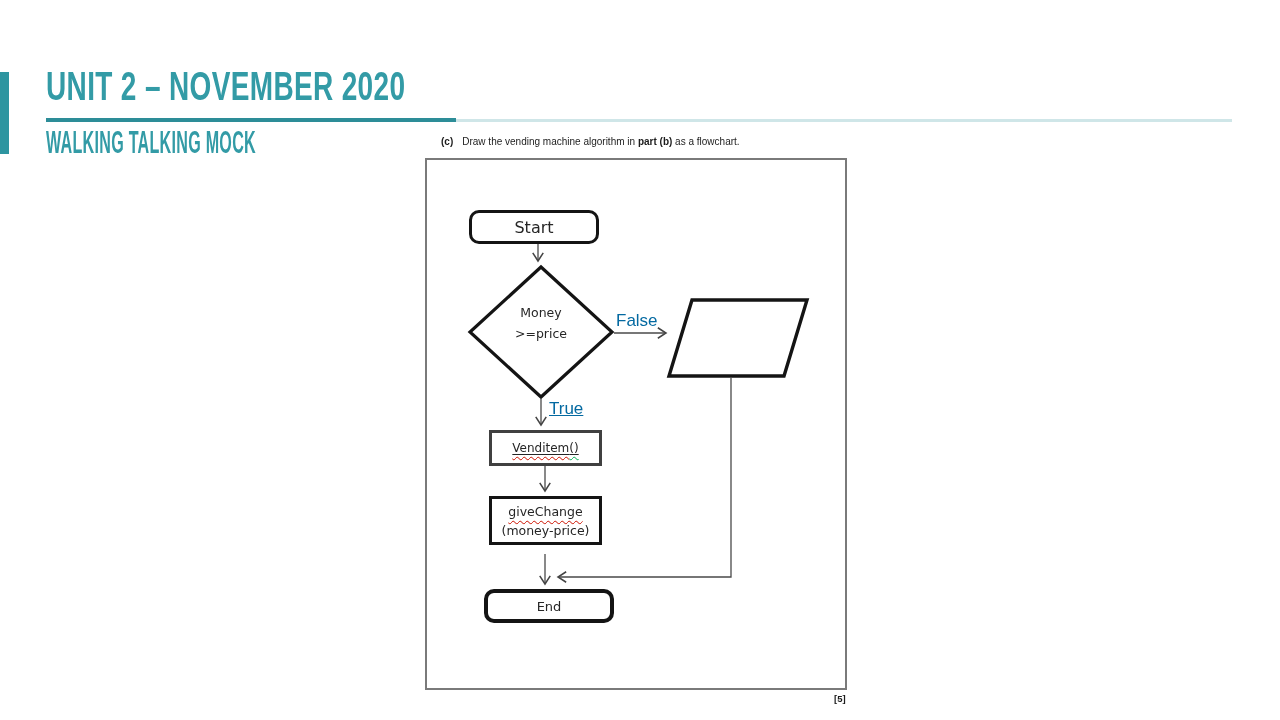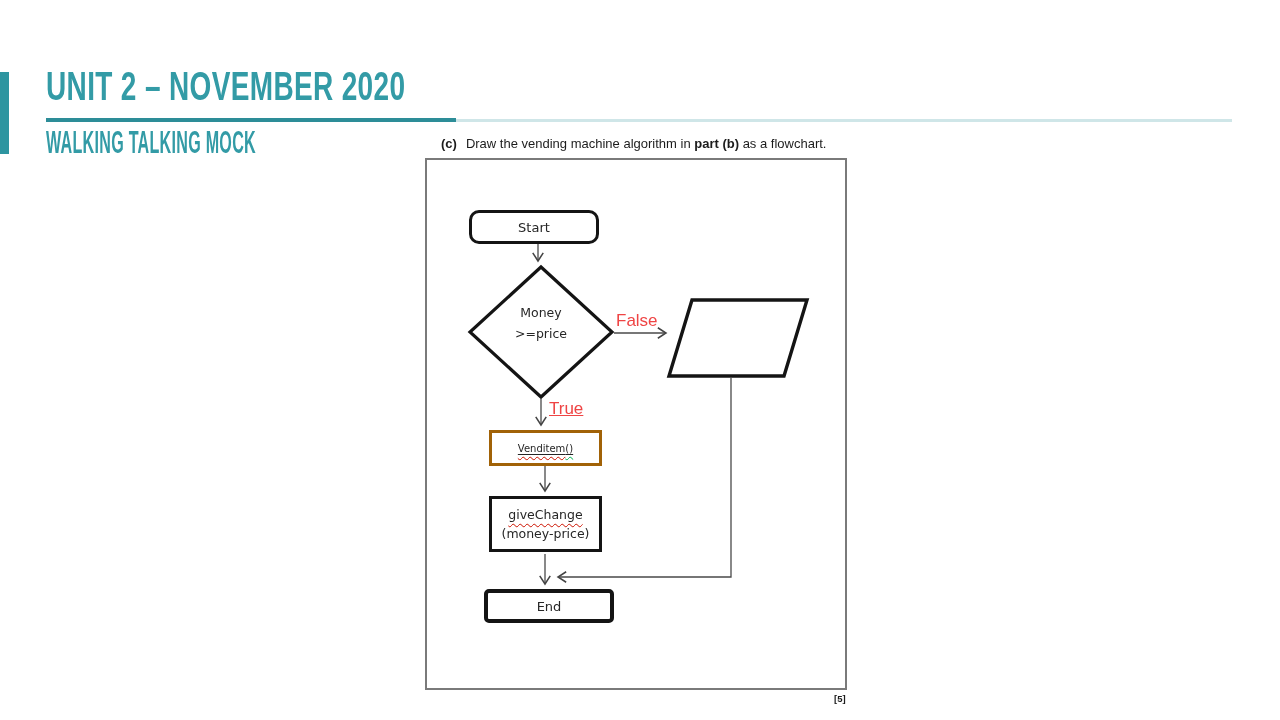--- a/index.html
+++ b/index.html
@@ -12,47 +12,47 @@
   .slide-title{left:46px;top:66px;font-size:40px;line-height:40px;font-weight:bold;
        color:#339BA6;letter-spacing:0.5px;transform:scaleX(0.70);transform-origin:0 0;
        white-space:nowrap;}
   .rule-dark{left:46px;top:118px;width:410px;height:4px;background:#2D8D98;}
   .rule-light{left:456px;top:119px;width:776px;height:3px;background:#CFE6E8;}
   .slide-subtitle{left:46px;top:127px;font-size:31px;line-height:31px;font-weight:bold;
        color:#339BA6;letter-spacing:0.5px;transform:scaleX(0.52);transform-origin:0 0;
        white-space:nowrap;}
 
   
-  .question{left:441px;top:136px;font-size:13px;color:#1c1c1c;white-space:nowrap;}
+  .question{left:441px;top:136px;font-size:10px;color:#1c1c1c;white-space:nowrap;}
   .question .qlabel{font-weight:bold;margin-right:9px;}
   .question .qbold{font-weight:bold;}
 
   
   .flow-box{left:425px;top:158px;width:422px;height:532px;border:2px solid #7a7a7a;
        background:#ffffff;box-sizing:border-box;}
   .flow-inner{position:absolute;left:0;top:0;width:418px;height:528px;}
   .flow-inner svg{position:absolute;left:0;top:0;}
 
   .node{position:absolute;box-sizing:border-box;background:#fff;display:flex;
        align-items:center;justify-content:center;text-align:center;
        font-family:"DejaVu Sans",sans-serif;color:#262626;}
   .node-start{left:42px;top:50px;width:130px;height:34px;border:3px solid #141414;
-       border-radius:10px;font-size:13px;}
-  .node-venditem{left:62px;top:270px;width:113px;height:36px;border:3px solid #a16207;
-       font-size:10px;}
-  .node-givechange{left:62px;top:336px;width:113px;height:56px;border:3px solid #141414;
+       border-radius:10px;font-size:16px;}
+  .node-venditem{left:62px;top:270px;width:113px;height:36px;border:3px solid #404040;
+       font-size:12px;}
+  .node-givechange{left:62px;top:336px;width:113px;height:49px;border:3px solid #141414;
        font-size:12.5px;flex-direction:column;line-height:19px;}
   .node-end{left:57px;top:429px;width:130px;height:34px;border:4px solid #141414;
-       border-radius:5px;font-size:13px;}
+       border-radius:10px;font-size:13px;}
 
   .shape-label{position:absolute;text-align:center;font-family:"DejaVu Sans",sans-serif;
        color:#262626;font-size:12.5px;line-height:21px;}
   .label-decision{left:43px;top:142px;width:142px;}
   .label-output{left:244px;top:150px;width:136px;line-height:23px;}
-  .branch-label{position:absolute;font-family:"Liberation Sans",sans-serif;color:#ef4444;
+  .branch-label{position:absolute;font-family:"Liberation Sans",sans-serif;color:#0369a1;
        font-size:17px;}
   .label-false{left:189px;top:151px;}
   .label-true{left:122px;top:239px;text-decoration:underline;}
 
   
   .u-solid{text-decoration:underline;text-decoration-thickness:1px;text-underline-offset:2px;}
   .sq-red{text-decoration:underline wavy #cc1100;text-decoration-thickness:1px;
        text-underline-offset:4px;}
   .sq-green{text-decoration:underline wavy #00b050;text-decoration-thickness:1px;
        text-underline-offset:4px;}

